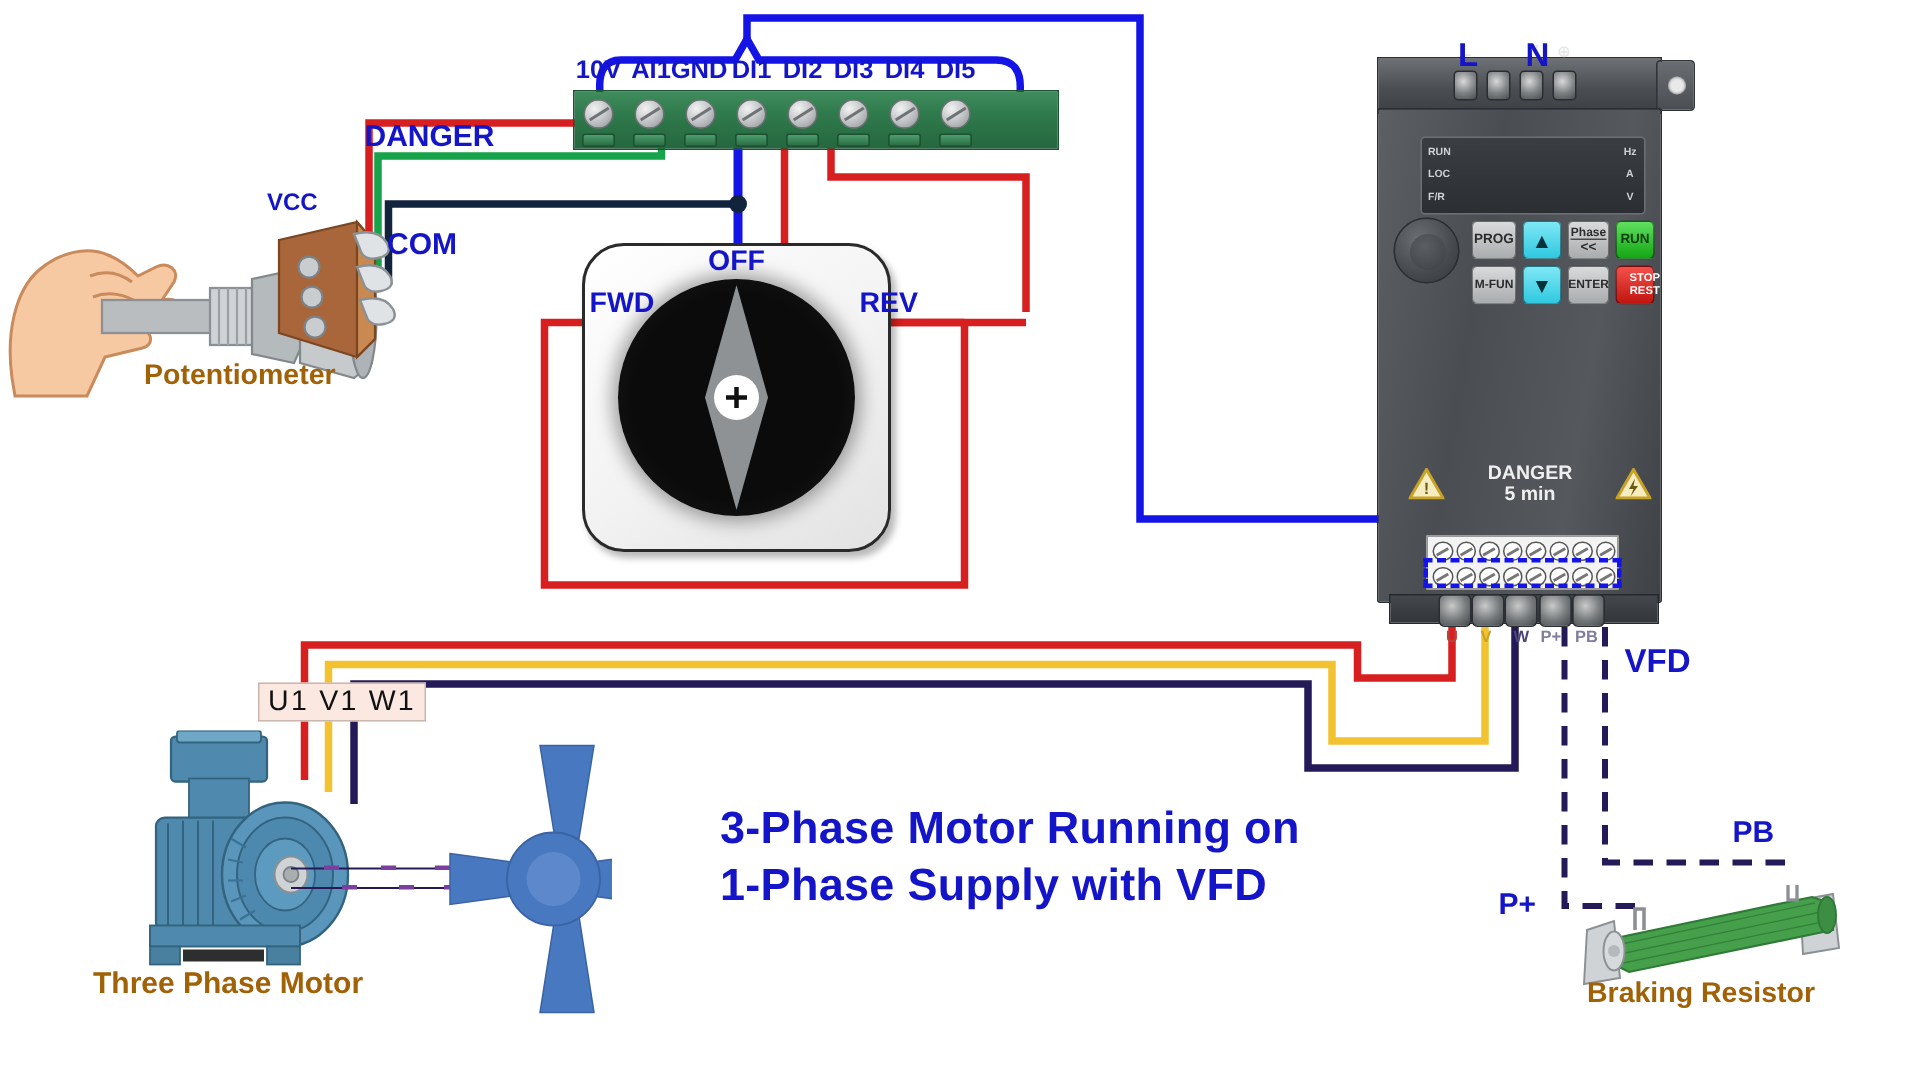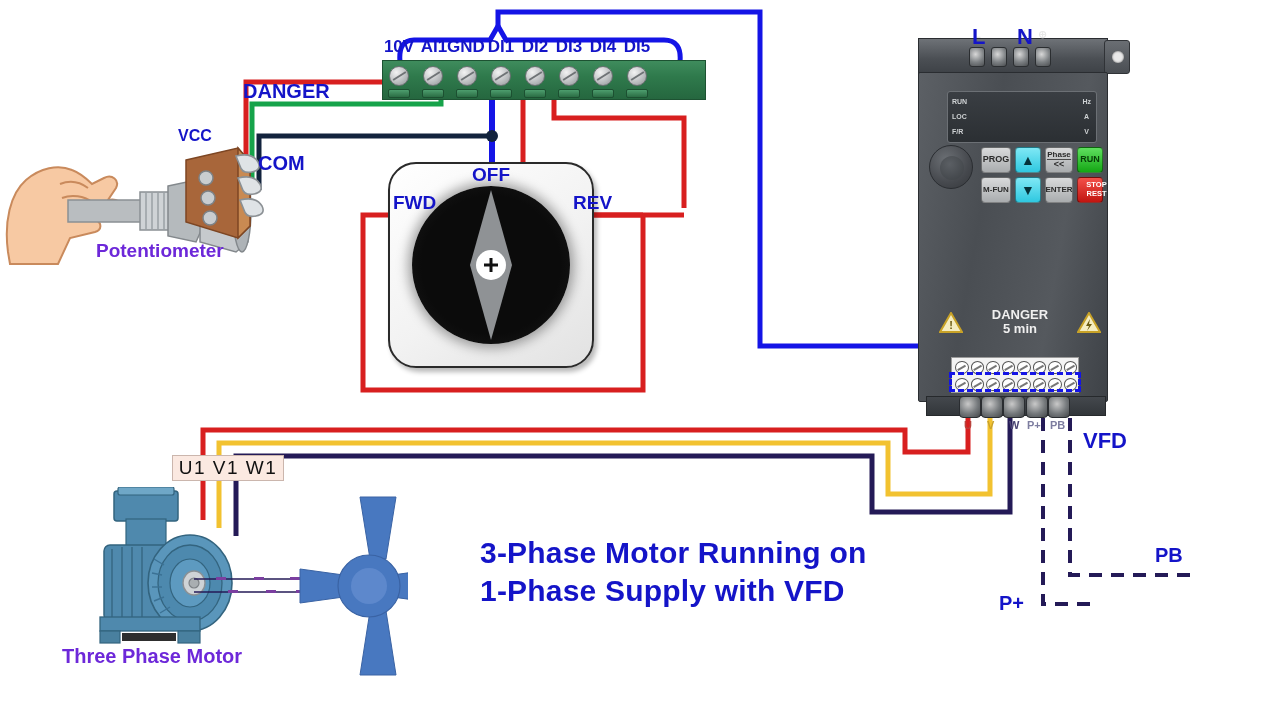--- a/index.html
+++ b/index.html
@@ -94,21 +94,21 @@
   
   #title{position:absolute;left:480px;top:534px;font-size:30px;font-weight:bold;
          color:#1414c8;line-height:1.28;letter-spacing:.2px;}
   
   #uvwbox{position:absolute;left:172px;top:455px;width:112px;height:26px;
           background:#fbe9e1;border:1px solid #cbb6ad;box-sizing:border-box;
           font-size:19px;color:#111;display:flex;align-items:center;justify-content:center;
           letter-spacing:1.5px;}
   
   #brk{position:absolute;left:1050px;top:590px;}
-  .cap-black{position:absolute;font-size:18px;font-weight:bold;color:#6d28d9;white-space:nowrap;}
+  .cap-black{position:absolute;font-size:18px;font-weight:bold;color:#a16207;white-space:nowrap;}
 </style>
 </head>
 <body>
 
 <div id="stage">
 
   <svg id="wires" viewBox="0 0 1280 720">
 
     <path fill="none" stroke="#d81f1f" stroke-width="5" d="M246,168 L246,82 L410,82"></path>
 
@@ -392,20 +392,43 @@
         <polygon points="282,188 292,124 308,124 318,188"></polygon>
       </g>
       <circle cx="291" cy="99" r="31" fill="#4878c0" stroke="#3a63a4" stroke-width="1.2"></circle>
       <circle cx="291" cy="99" r="18" fill="#5d88cc"></circle>
     </svg>
     <div class="cap-black" style="left:-16px;top:158px;font-size:20px;">Three Phase Motor</div>
   </div>
 
   <div id="uvwbox">U1  V1  W1</div>
 
+  <div id="brk">
+    <svg width="200" height="70" viewBox="0 0 200 70">
+
+      <path d="M8,30 L26,24 L30,62 L6,66 Z" fill="#cfd3d6" stroke="#8b9094" stroke-width="1.3"></path>
+
+      <path d="M150,10 L172,6 L176,42 L152,46 Z" fill="#cfd3d6" stroke="#8b9094" stroke-width="1.3"></path>
+
+      <path d="M24,36 L158,8 L170,12 L172,30 L36,58 L24,52 Z" fill="#46a04b" stroke="#2f7a36" stroke-width="1.4"></path>
+      <g stroke="#2f7a36" stroke-width="0.9" opacity="0.8">
+        <line x1="28" y1="40" x2="160" y2="12"></line>
+          <line x1="30" y1="46" x2="164" y2="18"></line>
+        <line x1="32" y1="52" x2="168" y2="24"></line>
+      </g>
+      <ellipse cx="26" cy="44" rx="7" ry="13" fill="#d6dadd" stroke="#8b9094" stroke-width="1.3"></ellipse>
+      <circle cx="26" cy="44" r="4" fill="#b4b9bc"></circle>
+      <ellipse cx="168" cy="20" rx="6" ry="12" fill="#3c8f42" stroke="#2f7a36" stroke-width="1.2"></ellipse>
+
+      <path d="M40,30 L40,16 L46,16 L46,30" fill="none" stroke="#8b9094" stroke-width="2.4"></path>
+      <path d="M148,0 L148,-2" fill="none" stroke="#8b9094" stroke-width="2.4"></path>
+      <rect x="142" y="-4" width="6" height="14" fill="none" stroke="#8b9094" stroke-width="2.2"></rect>
+    </svg>
+    <div class="cap-black" style="left:8px;top:62px;font-size:19px;">Braking Resistor</div>
+  </div>
 
   <div class="lbl lbl-blue" style="left:999px;top:592px;font-size:20px;">P+</div>
   <div class="lbl lbl-blue" style="left:1155px;top:544px;font-size:20px;">PB</div>
 
   <div id="title">
     <div>3-Phase Motor Running on</div>
     <div>1-Phase Supply with VFD</div>
   </div>
 
 </div>

